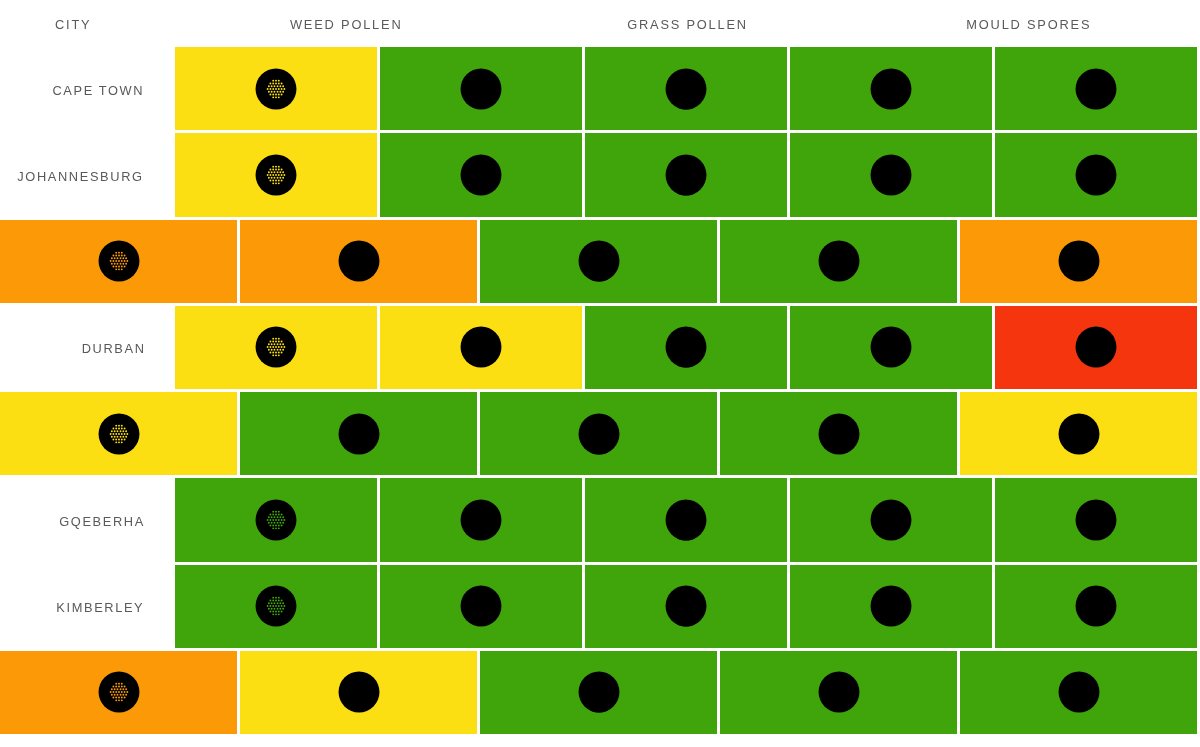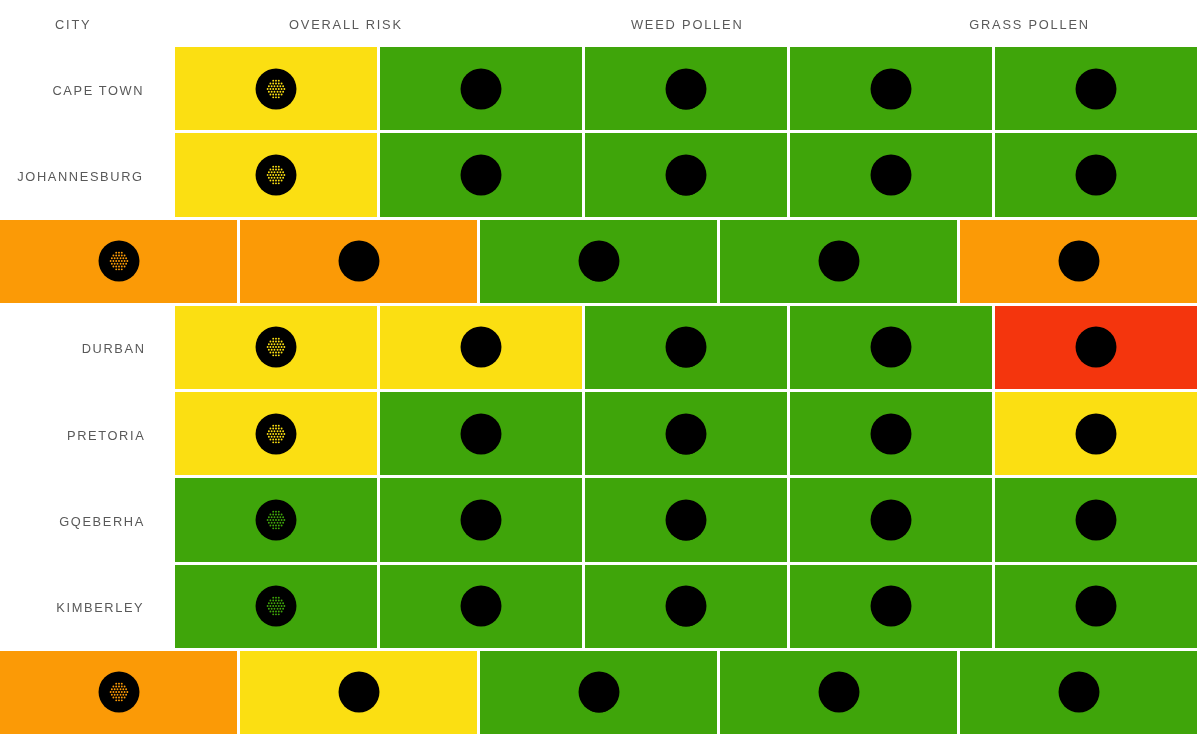--- a/index.html
+++ b/index.html
@@ -118,27 +118,27 @@
 </head>
 <body>
 
 <div id="table-wrap">
 
   <div class="header-row">
     <div class="head-city">
       <span class="head-label">CITY</span>
     </div>
     <div class="head-cell">
-      <span class="head-label">OVERALL RISK</span>
-    </div>
-    <div class="head-cell">
       <span class="head-label">WEED POLLEN</span>
     </div>
     <div class="head-cell">
       <span class="head-label">GRASS POLLEN</span>
+    </div>
+    <div class="head-cell">
+      <span class="head-label">MOULD SPORES</span>
     </div>
   </div>
 
   <div class="body-rows" id="body-rows">
       <div class="data-row">
         <div class="city-label-cell">
           <span class="city-label">CAPE TOWN</span>
         </div>
         <div class="cells">
           <div class="risk-cell" style="background: rgb(251, 223, 18);">
@@ -403,23 +403,20 @@
             </svg>
           </div>
           <div class="risk-cell" style="background: rgb(244, 53, 13);">
             <svg class="icon-svg" viewBox="0 0 100 100">
               <use xlink:href="#sym-mould"></use>
             </svg>
           </div>
         </div>
       </div>
       <div class="data-row">
-        <div class="city-label-cell">
-          <span class="city-label">PRETORIA</span>
-        </div>
         <div class="cells">
           <div class="risk-cell" style="background: rgb(251, 223, 18);">
             <svg class="icon-svg" viewBox="0 0 100 100">
               <use xlink:href="#sym-pollen-grain"></use>
               <g fill="#FBDF12">
                 <circle cx="45.5" cy="36.5" r="1.55"></circle>
                 <circle cx="50" cy="36.5" r="1.55"></circle>
                 <circle cx="54.5" cy="36.5" r="1.55"></circle>
                 <circle cx="41" cy="41" r="1.55"></circle>
                 <circle cx="45.5" cy="41" r="1.55"></circle>

